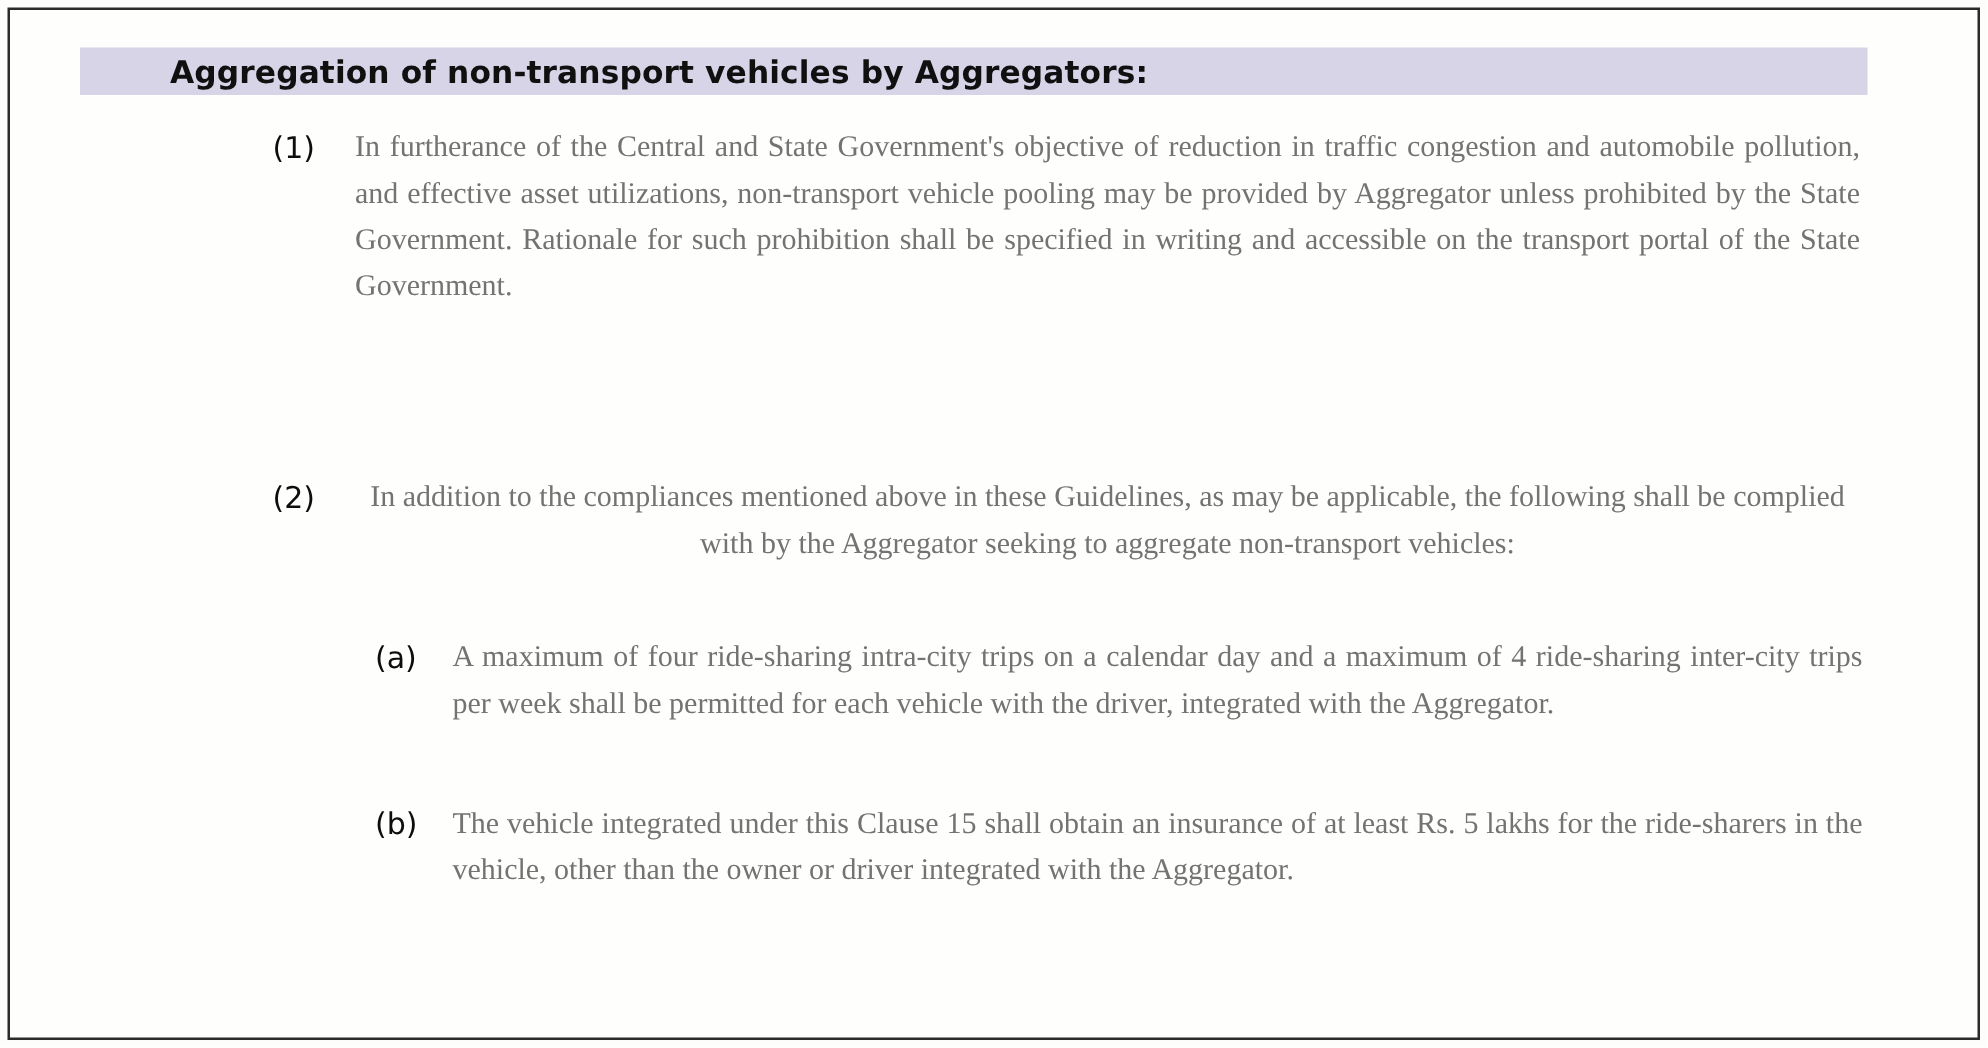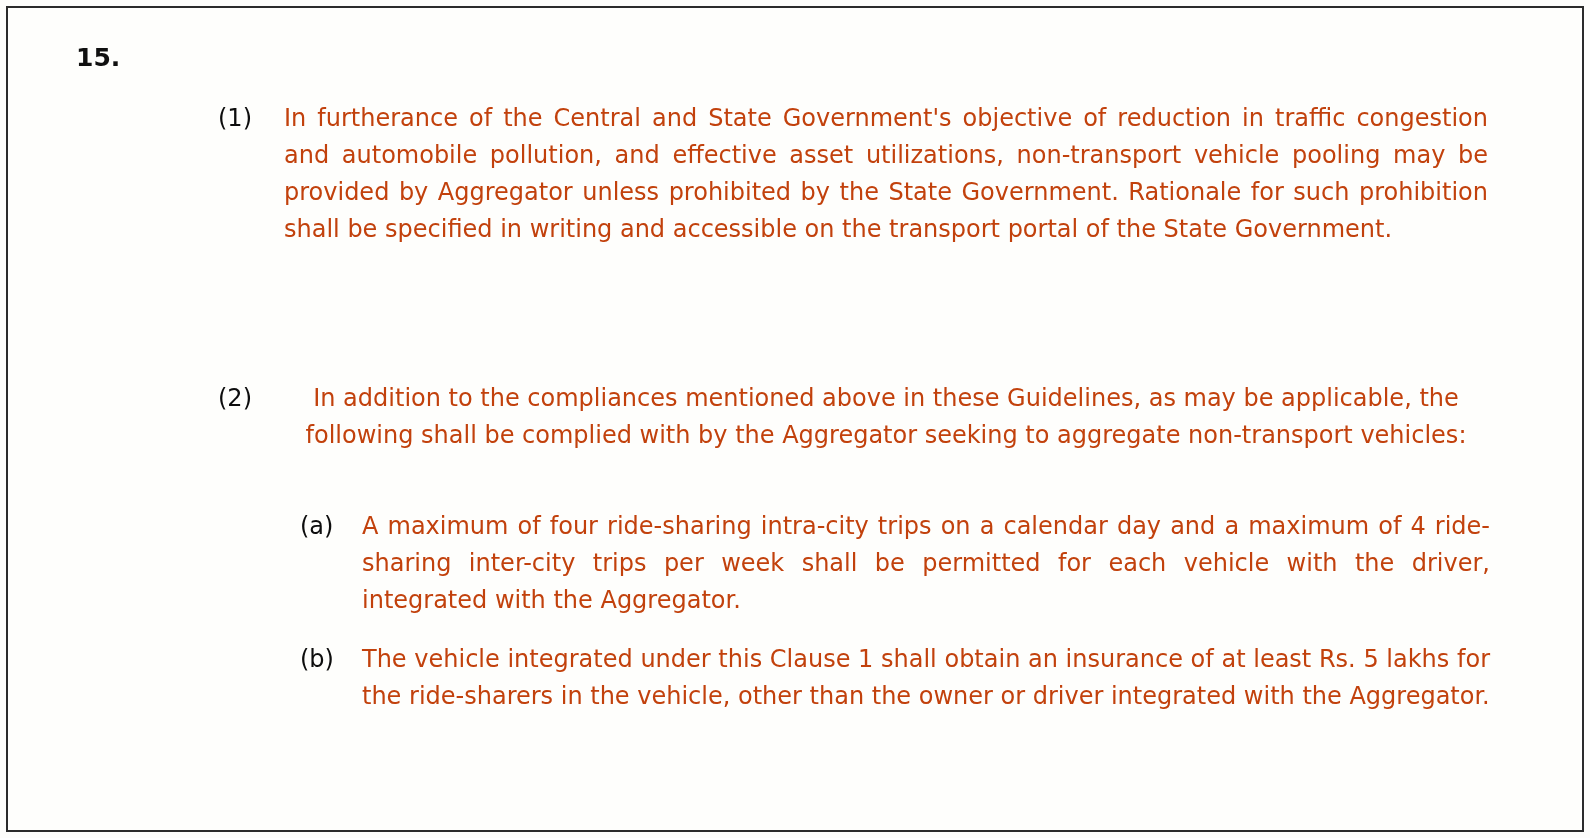--- a/index.html
+++ b/index.html
@@ -92,24 +92,25 @@
   }
   .marker {
     flex: 0 0 auto;
     font-size: 24px;
     color: #0d0d0d;
     line-height: 37px;
     text-align: left;
   }
   .para {
     font-size: 24px;
-    color: #c2410c;
+    color: #737373;
     line-height: 37px;
     text-align: justify;
     text-justify: inter-word;
+    font-family: Liberation Serif, serif;
   }
   .para.last-left {
     text-align: center;
   }
   
   #b1 { left: 210px; top: 92px; width: 1270px; }
   #b1 .marker { width: 66px; }
   #b1 .para { width: 1204px; }
 
   
@@ -130,36 +131,39 @@
 </head>
 <body>
 
 <div class="page">
   <div class="scan-frame">
     <div class="content">
 
       <div class="cutoff-line">  ...    ...  </div>
 
       <div class="heading-num">15.</div>
+      <div class="heading-row">
+        <span class="heading-text">Aggregation of non-transport vehicles by Aggregators:</span>
+      </div>
 
       <div class="block" id="b1">
         <span class="marker">(1)</span>
         <span class="para">In furtherance of the Central and State Government's objective of reduction in traffic congestion and automobile pollution, and effective asset utilizations, non-transport vehicle pooling may be provided by Aggregator unless prohibited by the State Government. Rationale for such prohibition shall be specified in writing and accessible on the transport portal of the State Government.</span>
       </div>
 
       <div class="block" id="b2">
         <span class="marker">(2)</span>
         <span class="para last-left">In addition to the compliances mentioned above in these Guidelines, as may be applicable, the following shall be complied with by the Aggregator seeking to aggregate non-transport vehicles:</span>
       </div>
 
       <div class="block" id="b3">
         <span class="marker">(a)</span>
         <span class="para">A maximum of four ride-sharing intra-city trips on a calendar day and a maximum of 4 ride-sharing inter-city trips per week shall be permitted for each vehicle with the driver, integrated with the Aggregator.</span>
       </div>
 
       <div class="block" id="b4">
         <span class="marker">(b)</span>
-        <span class="para">The vehicle integrated under this Clause 1 shall obtain an insurance of at least Rs. 5 lakhs for the ride-sharers in the vehicle, other than the owner or driver integrated with the Aggregator.</span>
+        <span class="para">The vehicle integrated under this Clause 15 shall obtain an insurance of at least Rs. 5 lakhs for the ride-sharers in the vehicle, other than the owner or driver integrated with the Aggregator.</span>
       </div>
 
     </div>
   </div>
 </div>
 
 </body></html>

